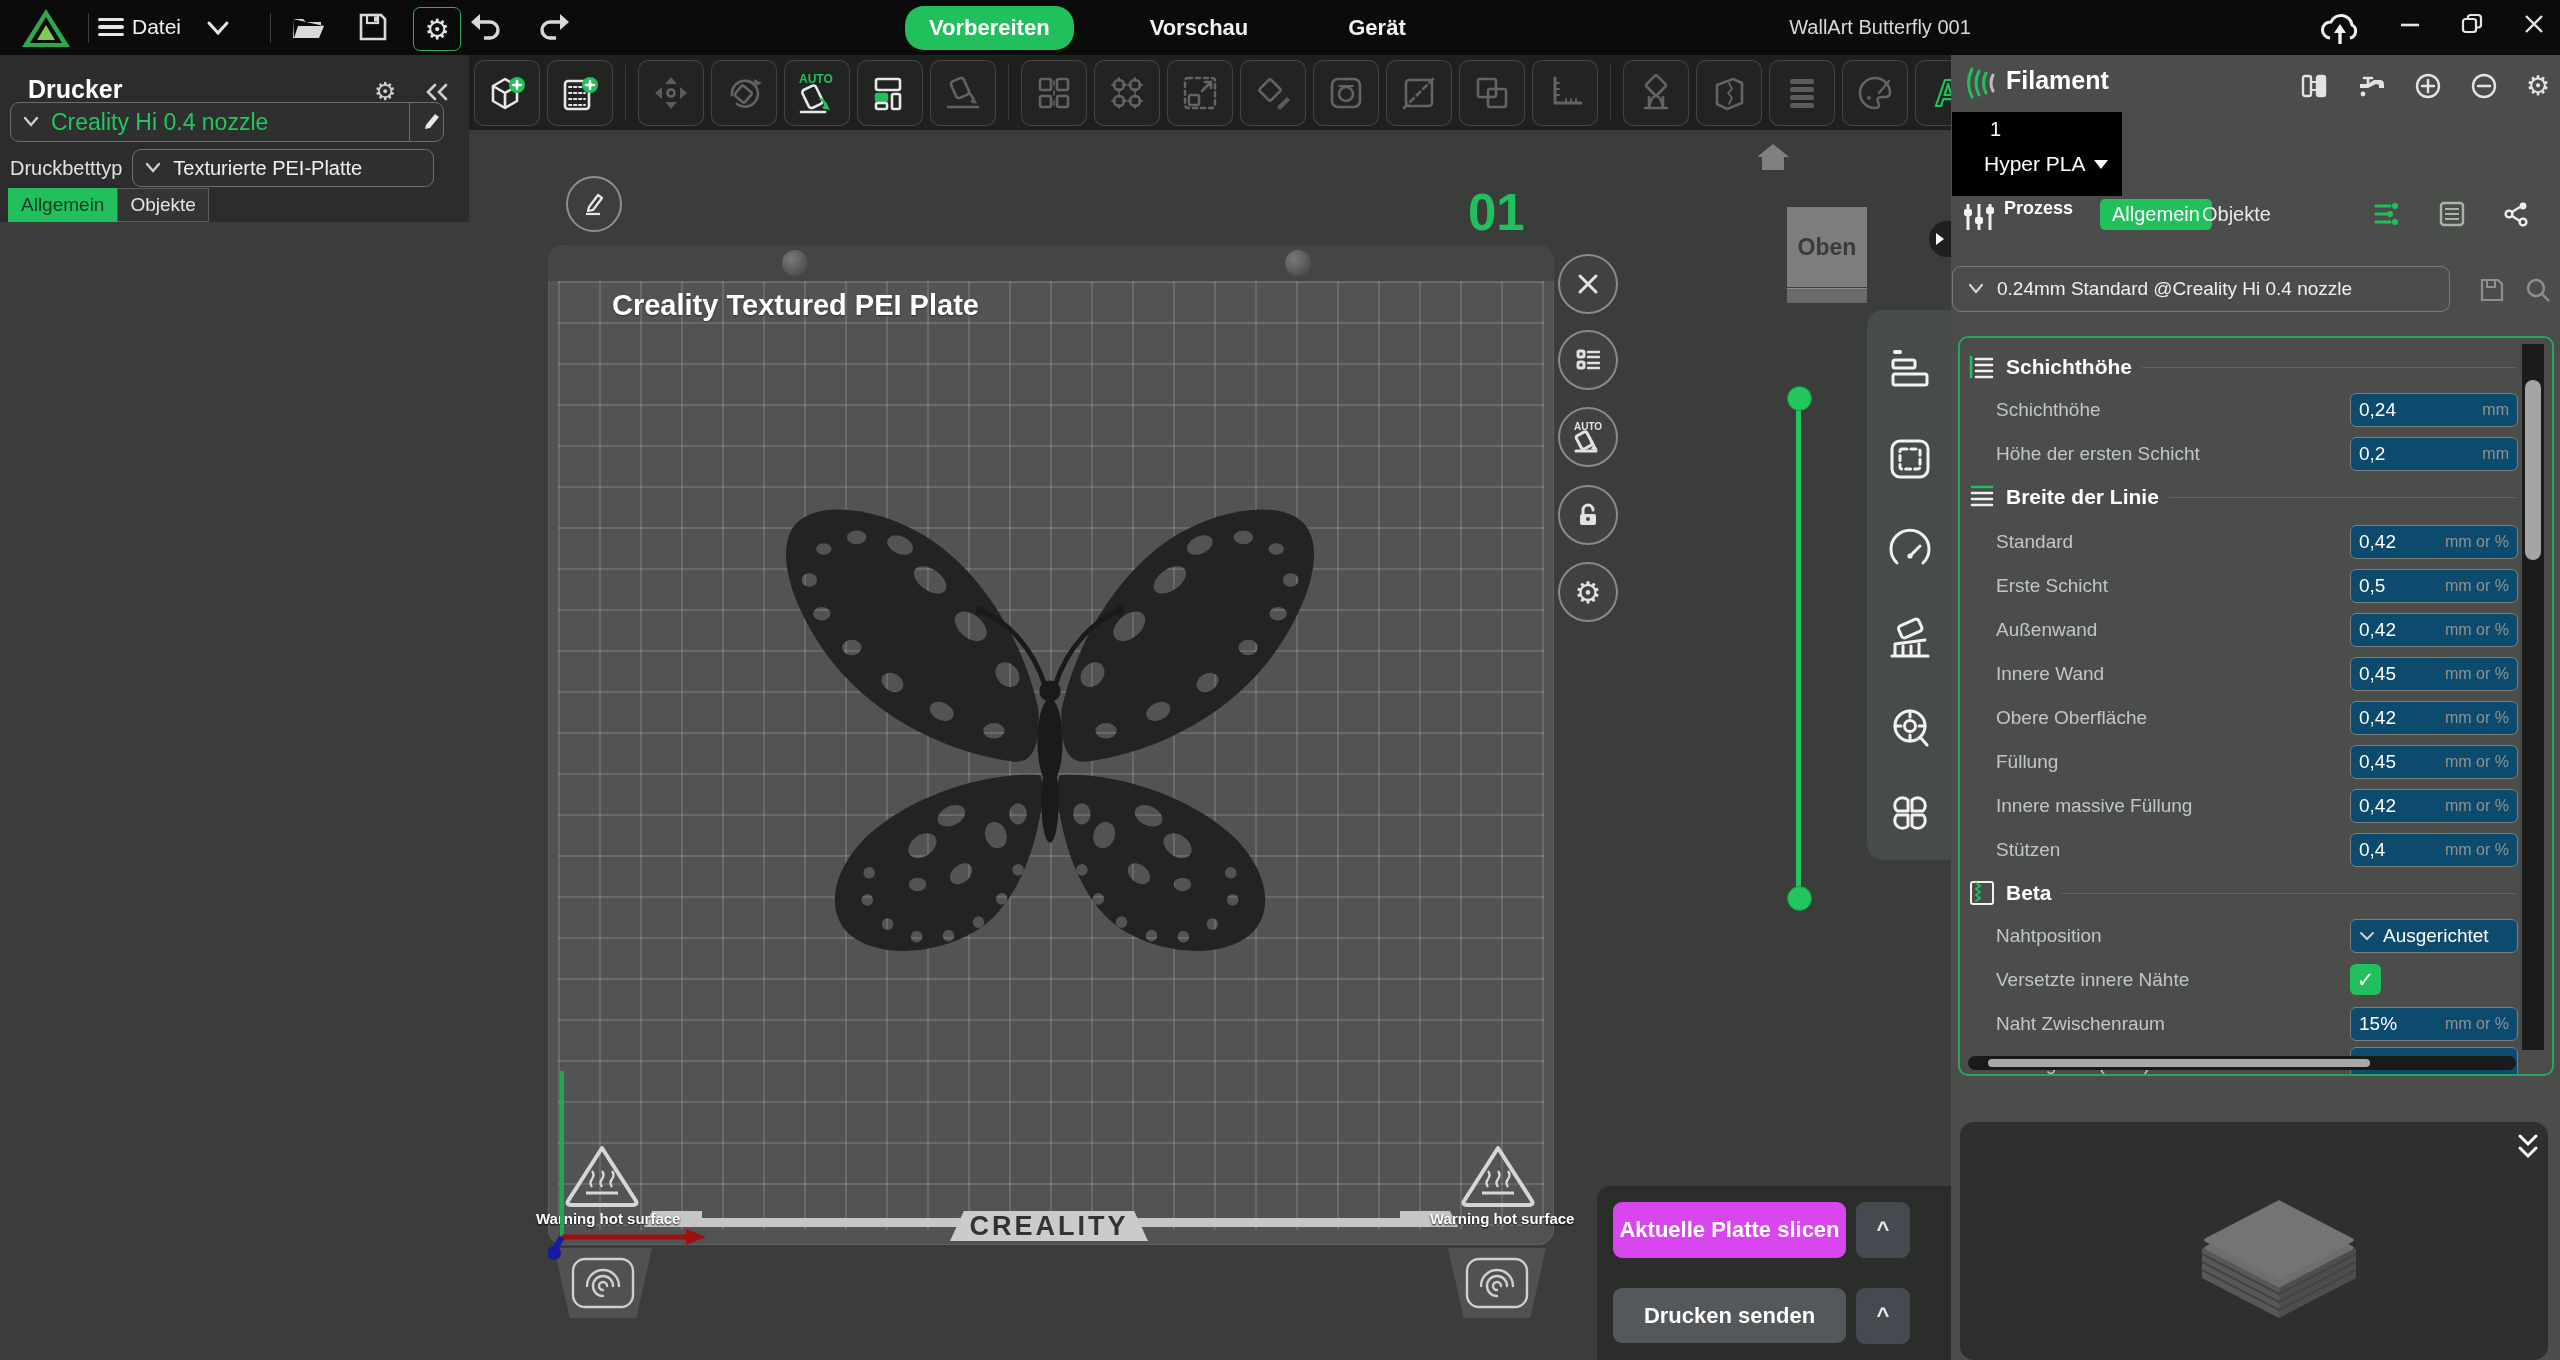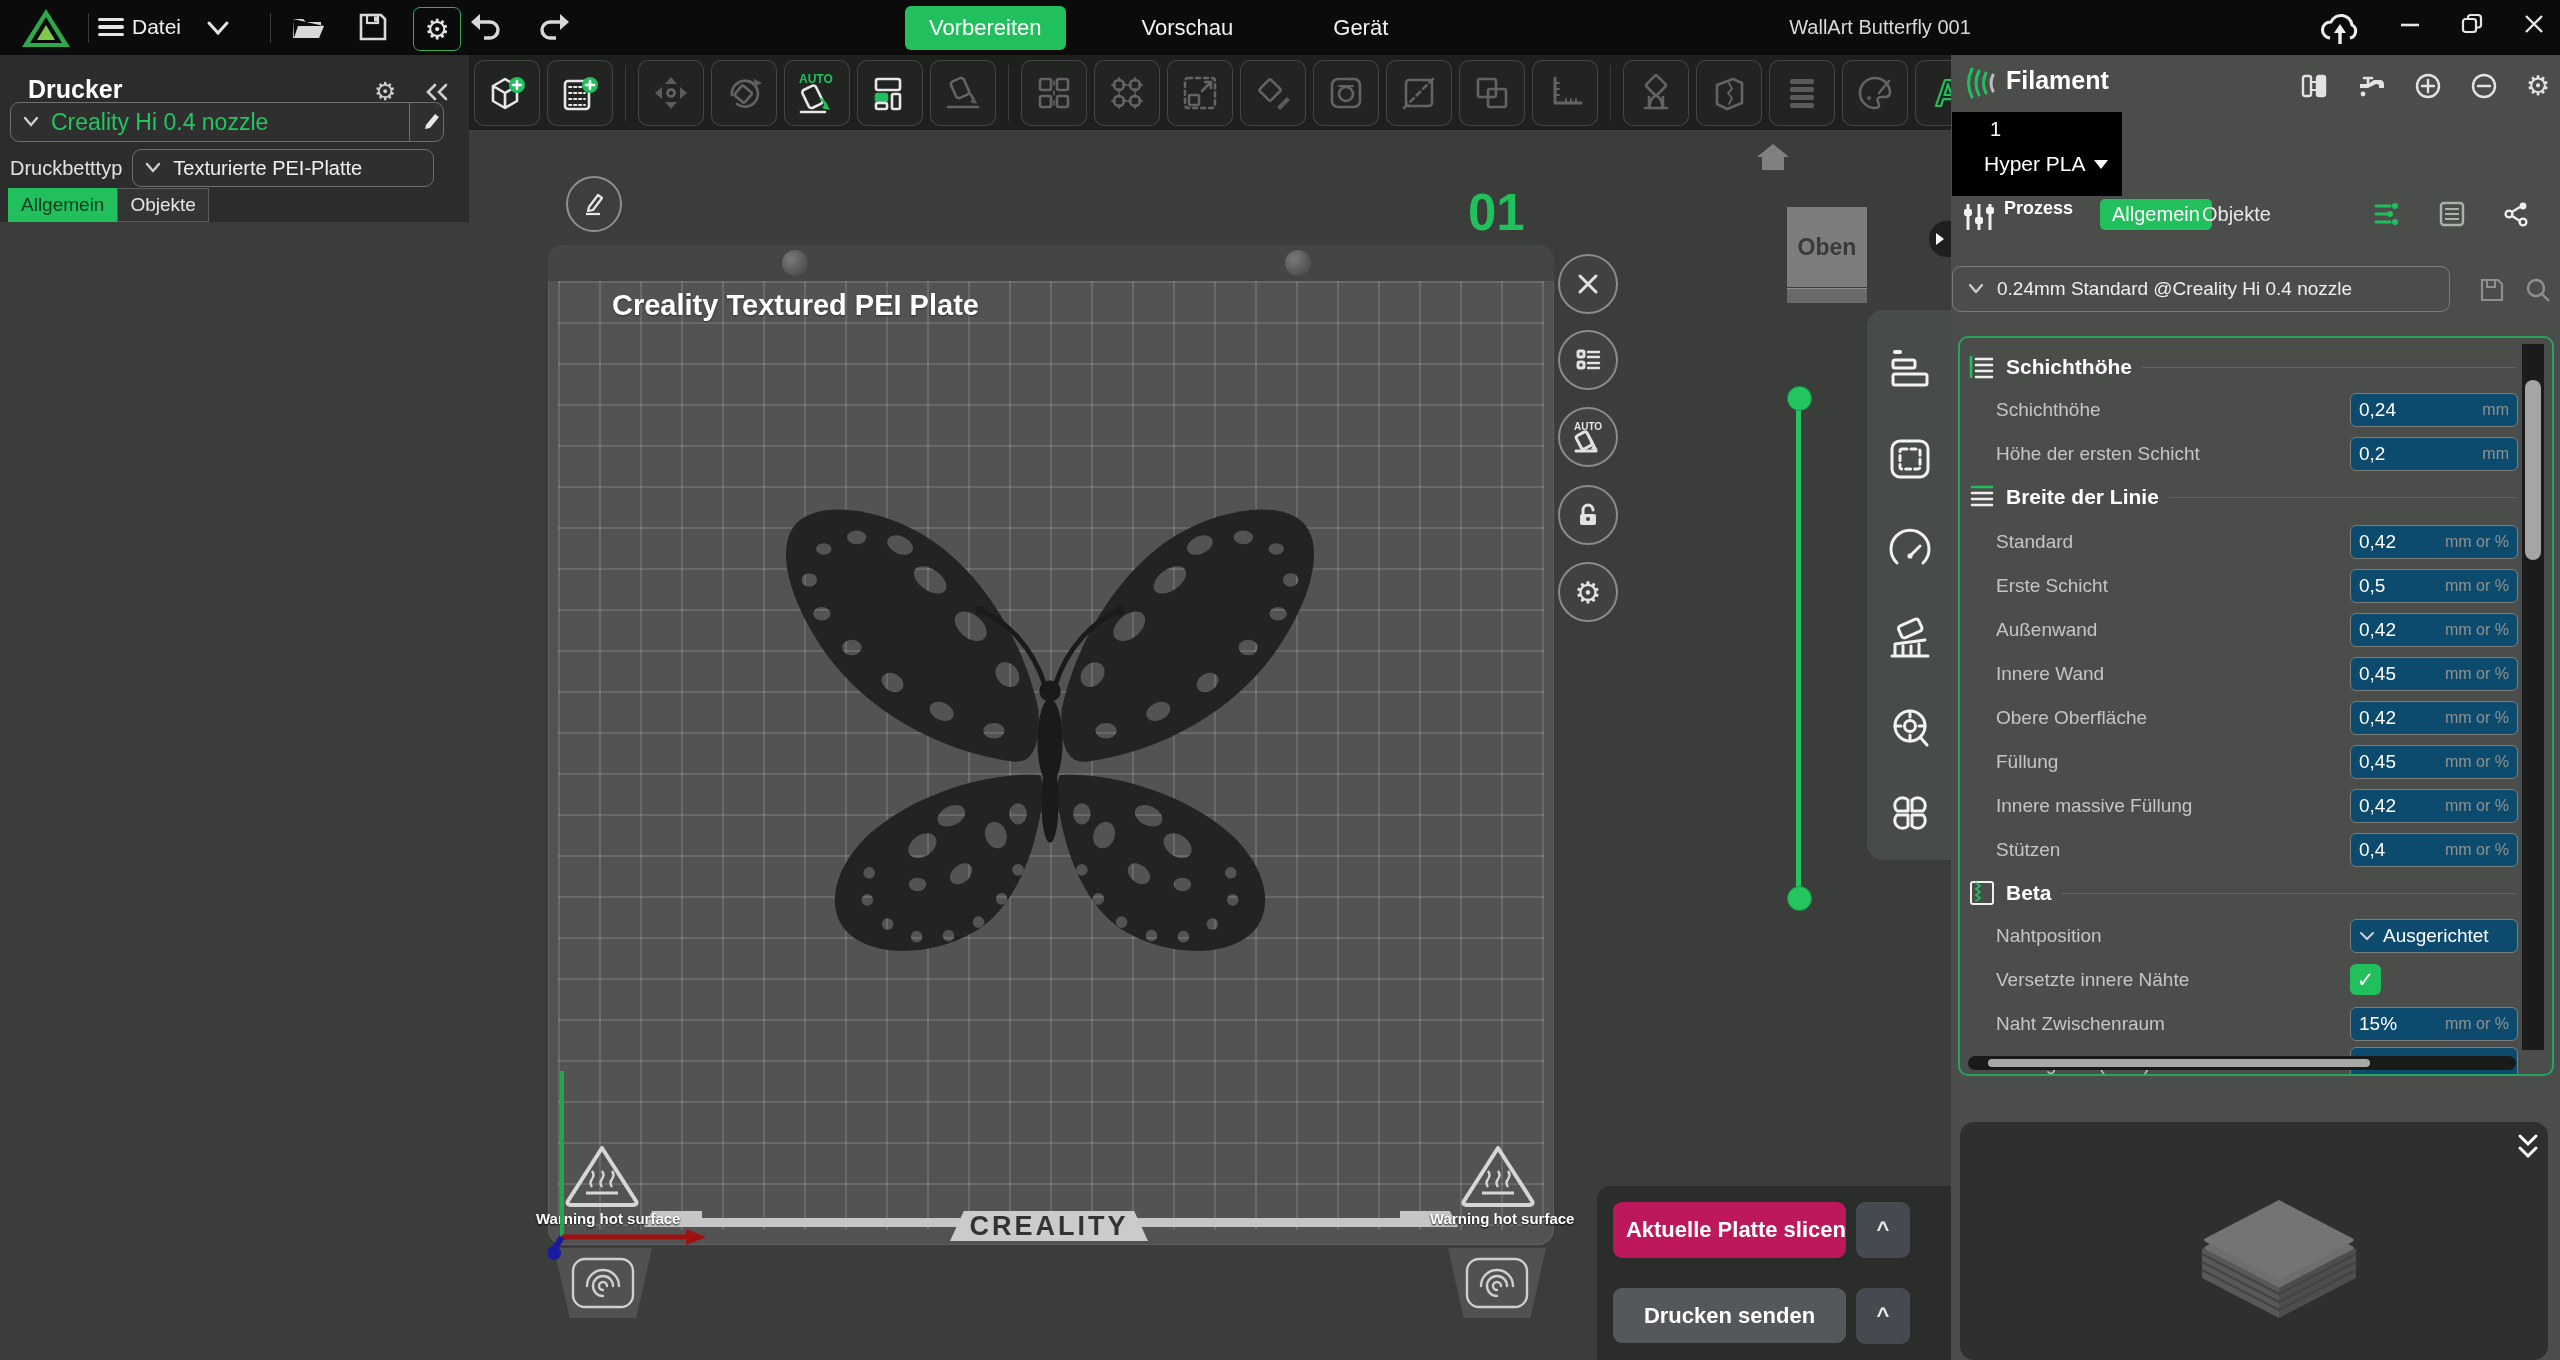--- a/index.html
+++ b/index.html
@@ -12,21 +12,21 @@
   
   #titlebar{left:0;top:0;width:2560px;height:55px;background:#0b0b0b;}
   .tb-sep{width:1px;height:30px;background:#3c3c3c;top:13px;}
   #logo{left:20px;top:7px;}
   #menu-datei{left:98px;top:14px;display:flex;align-items:center;gap:8px;cursor:default;}
   .burger i{display:block;width:26px;height:3.4px;background:#e6e6e6;margin:4px 0;border-radius:2px;}
   #menu-datei span{font-size:21px;color:#f0f0f0;}
   #menu-caret{left:205px;top:20px;}
   .icbtn{display:flex;align-items:center;justify-content:center;}
   #tabs{left:905px;top:6px;display:flex;align-items:center;gap:52px;height:44px;}
-  .viewtab{font-size:22px;font-weight:400;color:#f2f2f2;padding:9px 24px;border-radius:6px;}
+  .viewtab{font-size:22px;font-weight:700;color:#f2f2f2;padding:9px 24px;border-radius:19px;}
   .viewtab.active{background:#21c05c;color:#fff;}
   #doc-title{left:1720px;top:16px;width:320px;text-align:center;font-size:20px;color:#d9d9d9;}
   #win-ctrls{right:14px;top:12px;display:flex;gap:38px;align-items:center;}
 
   
   #printer-panel{left:0;top:55px;width:469px;height:167px;background:#2c2c2c;}
   #printer-title{left:28px;top:20px;font-size:25px;font-weight:700;color:#fff;}
   #printer-gear{left:374px;top:22px;font-size:25px;color:#cfcfcf;}
   #printer-collapse{left:424px;top:28px;}
   #printer-select{left:10px;top:47px;width:432px;height:38px;border:1px solid #6e6e6e;border-radius:9px;display:flex;align-items:center;background:#2f2f2f;}
@@ -83,21 +83,21 @@
   #flyout{left:1929px;top:221px;width:22px;height:36px;background:#1f1f1f;border-radius:18px 0 0 18px;display:flex;align-items:center;justify-content:center;}
 
   #vslider-line{left:1796px;top:397px;width:5px;height:500px;background:#22c55e;border-radius:3px;}
   .vslider-dot{left:1787px;width:23px;height:23px;border-radius:50%;background:#22c55e;border:1px solid #18934a;}
 
   #cat-strip{left:1867px;top:310px;width:84px;height:550px;background:#484c48;border-radius:16px 0 0 16px;}
   .cat-ic{left:1887px;}
   .cat-ic svg{stroke:#f2f2f2;fill:none;stroke-width:3;stroke-linecap:round;stroke-linejoin:round;}
 
   #action-panel{left:1597px;top:1186px;width:354px;height:174px;background:#2b2d2b;border-radius:14px 0 0 0;}
-  #slice-btn{left:1613px;top:1202px;width:233px;height:56px;background:#be185d;border-radius:9px;display:flex;align-items:center;justify-content:flex-end;font-size:22px;font-weight:700;color:#fff;}
+  #slice-btn{left:1613px;top:1202px;width:233px;height:56px;background:#d946ef;border-radius:9px;display:flex;align-items:center;justify-content:center;font-size:22px;font-weight:700;color:#fff;}
   #send-btn{left:1613px;top:1288px;width:233px;height:55px;background:#55585b;border-radius:9px;display:flex;align-items:center;justify-content:center;font-size:22px;font-weight:700;color:#fff;}
   .caret-btn{left:1856px;width:54px;height:56px;background:#474950;border-radius:9px;display:flex;align-items:center;justify-content:center;font-size:22px;font-weight:700;color:#e8e8e8;}
 
   
   #right-panel{left:1951px;top:55px;width:609px;height:1305px;background:#4b4d4b;}
   #fil-title{left:2006px;top:66px;font-size:25px;font-weight:700;color:#fff;}
   #fil-icons{left:2300px;top:70px;display:flex;gap:28px;align-items:center;}
   #fil-icons svg{stroke:#e3e3e3;fill:none;stroke-width:2.4;stroke-linecap:round;stroke-linejoin:round;}
   #fil-chip{left:1952px;top:112px;width:170px;height:78px;background:#000;padding:6px 0 0 0;}
   #fil-slot{left:38px;top:6px;font-size:20px;color:#fff;}

